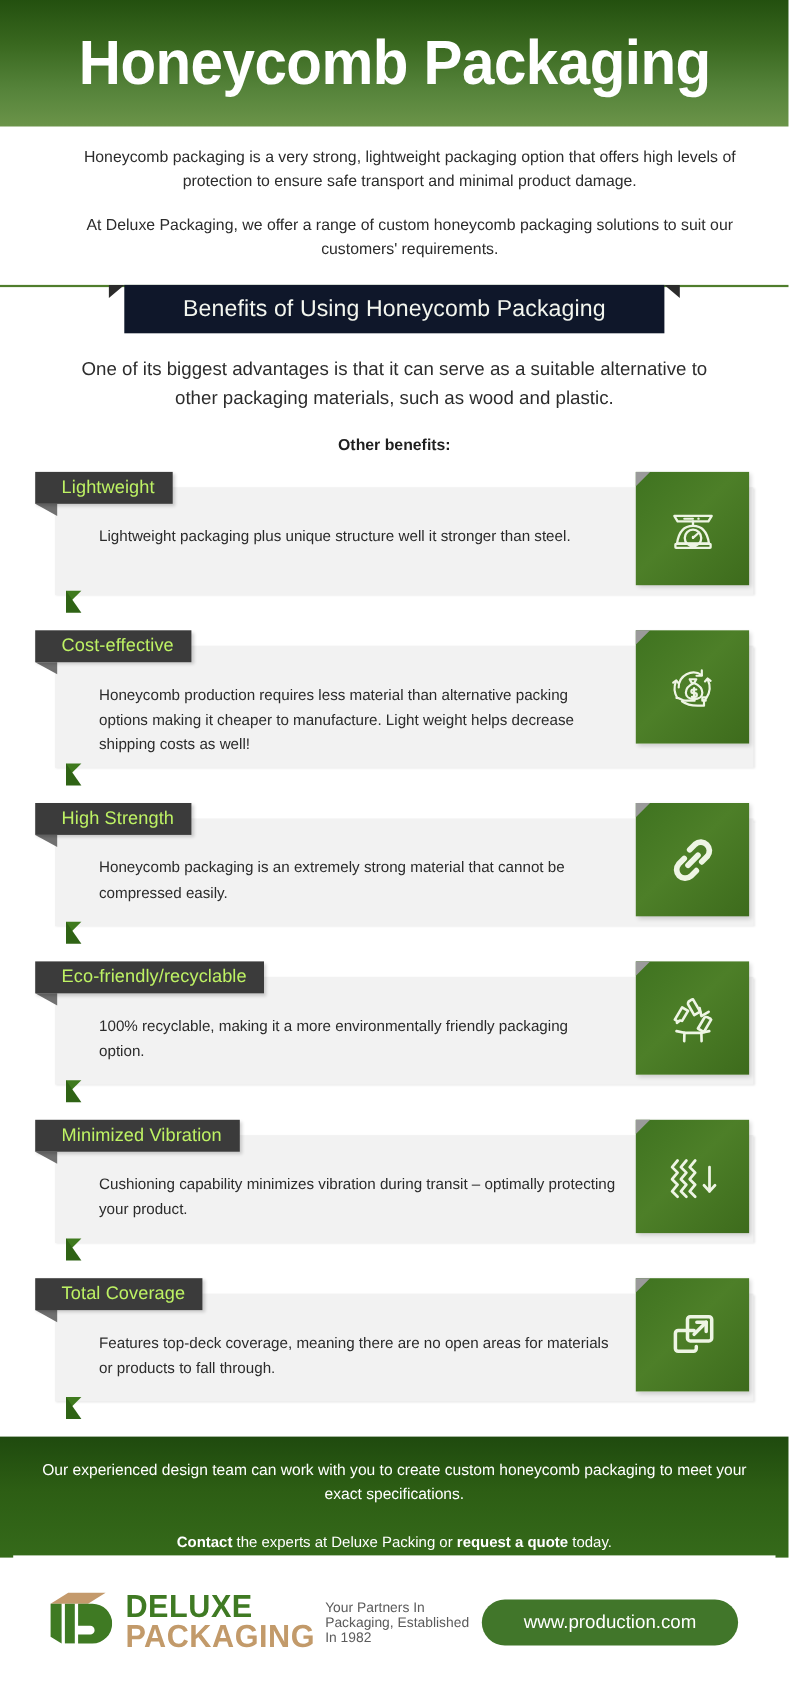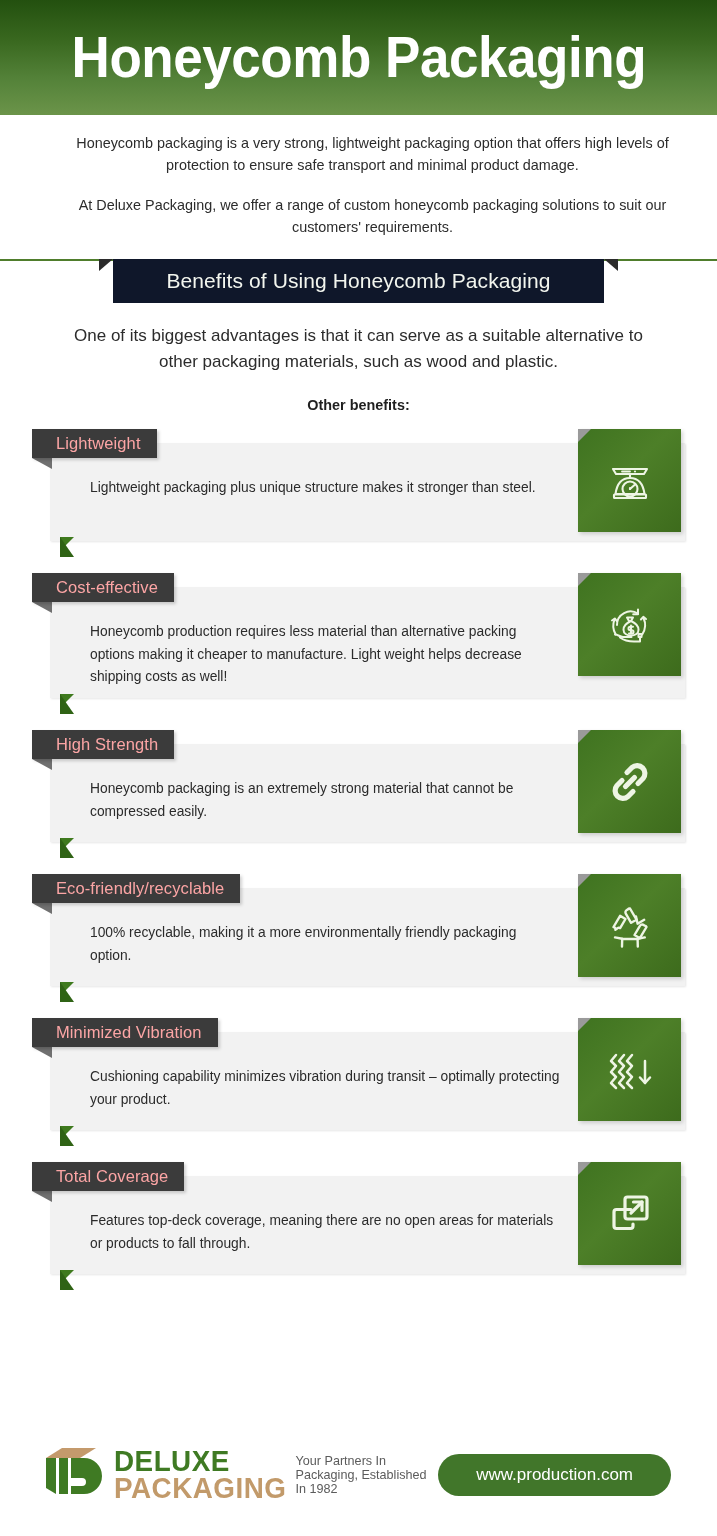--- a/index.html
+++ b/index.html
@@ -137,21 +137,21 @@
     top: 0;
     height: 29px;
     background: #3b3b3b;
     display: flex;
     align-items: center;
     padding: 0 16px 0 24px;
     z-index: 4;
     box-shadow: 2px 2px 3px rgba(0,0,0,0.18);
   }
   .card-label-text {
-    color: #fca5a5;
+    color: #bef264;
     font-size: 16.5px;
     white-space: nowrap;
     letter-spacing: 0.1px;
   }
   .label-fold {
     position: absolute;
     left: 0;
     top: 29px;
     width: 0; height: 0;
     border-style: solid;
@@ -312,21 +312,21 @@
   </div>
 
   <div class="cards">
 
     <div class="card">
       <div class="card-body"></div>
       <div class="card-label">
         <span class="card-label-text">Lightweight</span>
       </div>
       <div class="label-fold"></div>
-      <div class="card-text">Lightweight packaging plus unique structure makes it stronger than steel.</div>
+      <div class="card-text">Lightweight packaging plus unique structure well it stronger than steel.</div>
       <div class="green-arrow"></div>
       <div class="icon-tile">
         <div class="corner-fold"></div>
         <svg width="60" height="60" viewBox="0 0 60 60" fill="none" stroke="#eef5e4" stroke-width="2.1" stroke-linecap="round" stroke-linejoin="round">
           <path d="M13 18h34l-3 5H16z"></path>
           <line x1="22" y1="20.5" x2="30" y2="20.5" stroke-width="1.8"></line>
           <circle cx="35" cy="20.5" r="1.1" fill="#eef5e4" stroke="none"></circle>
           <line x1="30" y1="23" x2="30" y2="27"></line>
           <path d="M30 27c-8 0-13 5-14.5 16h29C43 32 38 27 30 27z"></path>
           <circle cx="30" cy="38" r="7.5"></circle>
@@ -439,20 +439,26 @@
           <rect x="24" y="12" width="22" height="22" rx="2.5"></rect>
           <path d="M30 28l11-11"></path>
           <path d="M41 25.5V17h-8.5"></path>
           <path d="M30 24.5H15.5a2.5 2.5 0 0 0-2.5 2.5v14a2.5 2.5 0 0 0 2.5 2.5h14a2.5 2.5 0 0 0 2.5-2.5V39"></path>
         </svg>
       </div>
     </div>
 
   </div>
 
+  <div class="cta">
+    <div class="cta-main">Our experienced design team can work with you to create custom honeycomb packaging to meet your exact specifications.</div>
+    <div class="cta-sub">
+      <b>Contact</b><span> the experts at Deluxe Packing or </span><b>request a quote</b><span> today.</span>
+    </div>
+  </div>
 
   <div class="logo-bar">
     <div class="logo-block">
       <div class="logo-row">
         <span class="logo-mark">
           <svg width="62" height="58" viewBox="0 0 62 58">
             <polygon points="6,14 22,4 56,4 40,14" fill="#c49a6c"></polygon>
             <polygon points="6,14 16,14 16,50 6,44" fill="#3f7a23"></polygon>
             <rect x="19" y="14" width="9" height="36" fill="#3f7a23"></rect>
             <path d="M31 14h13a10 10 0 0 1 0 36H31v-8h11a4 4 0 0 0 0-8H31z" fill="#3f7a23"></path>

